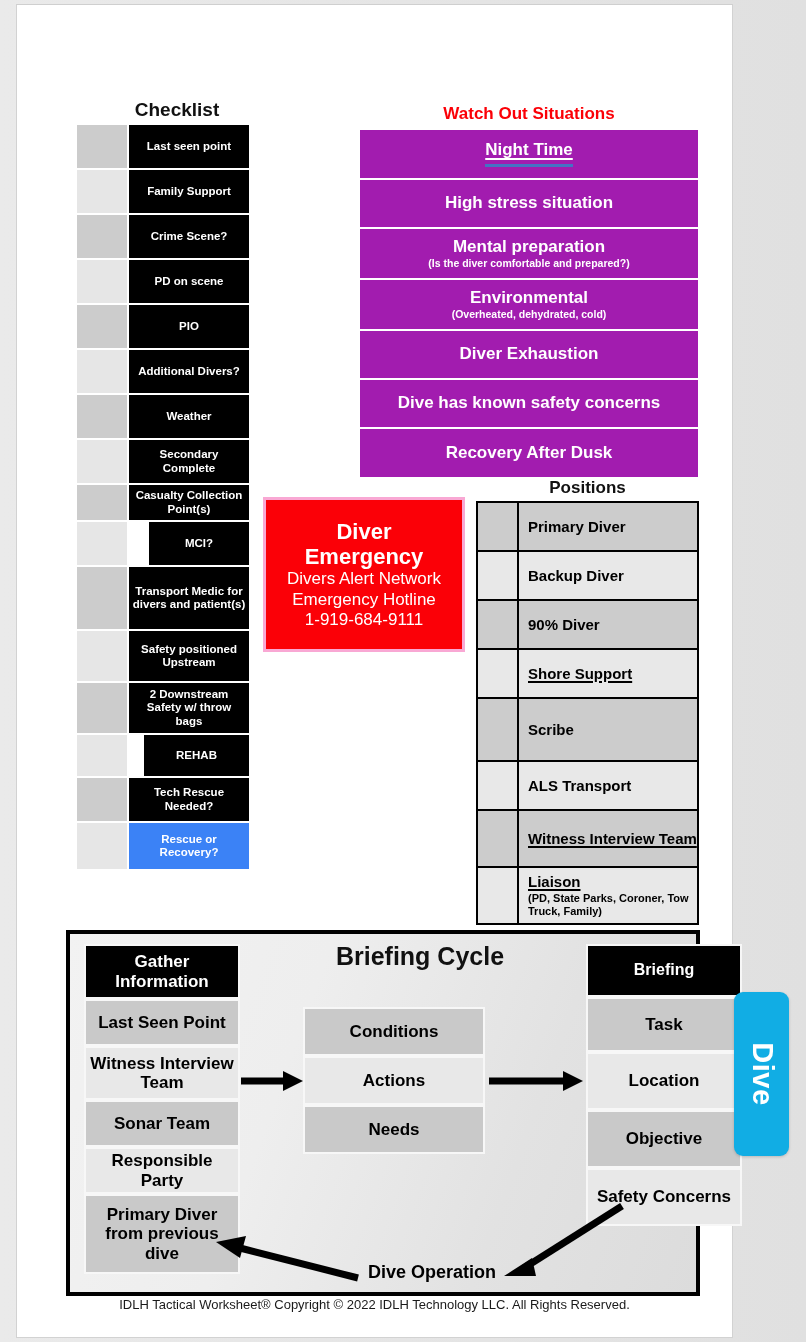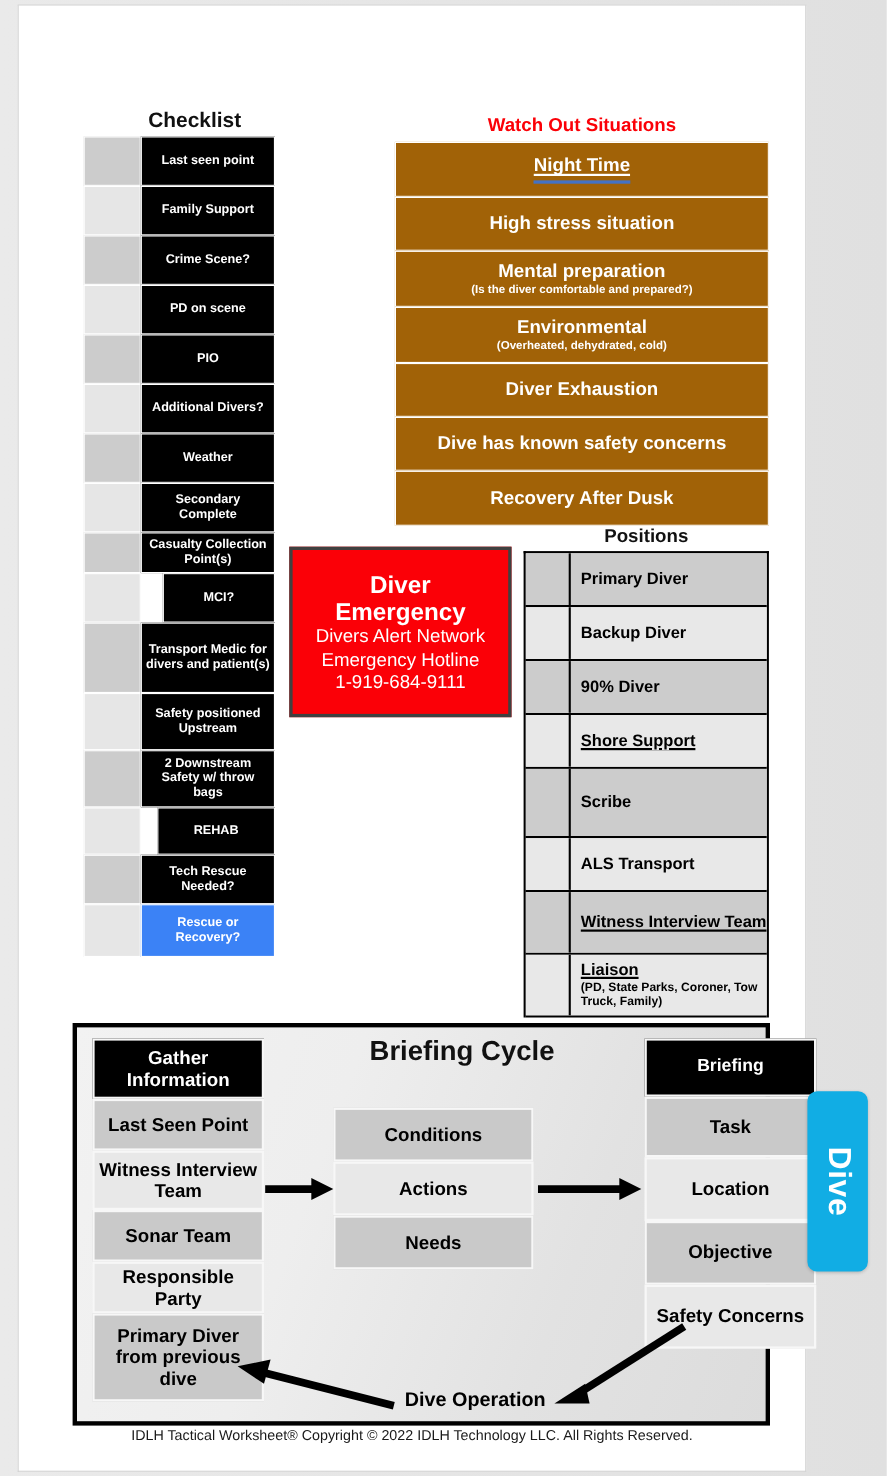--- a/index.html
+++ b/index.html
@@ -78,21 +78,21 @@
     line-height: 1.15;
     border: 1px solid #ffffff;
     padding: 2px 3px;
   }
   .cl-label.danger { background: #3b82f6; }
 
   
   #watch-title { left: 342px; top: 99px; width: 340px; font-size: 17px; color: #fb0007; }
   #watch-list { position: absolute; left: 342px; top: 124px; width: 340px; }
   .wo-row {
-    background: #a16207;
+    background: #a21caf;
     color: #ffffff;
     border: 1px solid #ffffff;
     text-align: center;
     display: flex;
     flex-direction: column;
     align-items: center;
     justify-content: center;
     line-height: 1.08;
     padding: 2px 4px;
   }
@@ -107,21 +107,21 @@
     height: 3px;
     background: #4472c4;
   }
 
   
   #emergency {
     position: absolute;
     left: 246px; top: 492px;
     width: 202px; height: 155px;
     background: #fb0007;
-    border: 3px solid #404040;
+    border: 3px solid #f9a8d4;
     color: #ffffff;
     text-align: center;
     display: flex;
     flex-direction: column;
     align-items: center;
     justify-content: center;
     padding: 4px 6px;
   }
   #emergency .big { font-size: 22px; font-weight: bold; line-height: 1.15; }
   #emergency .small { font-size: 17px; line-height: 1.2; }

